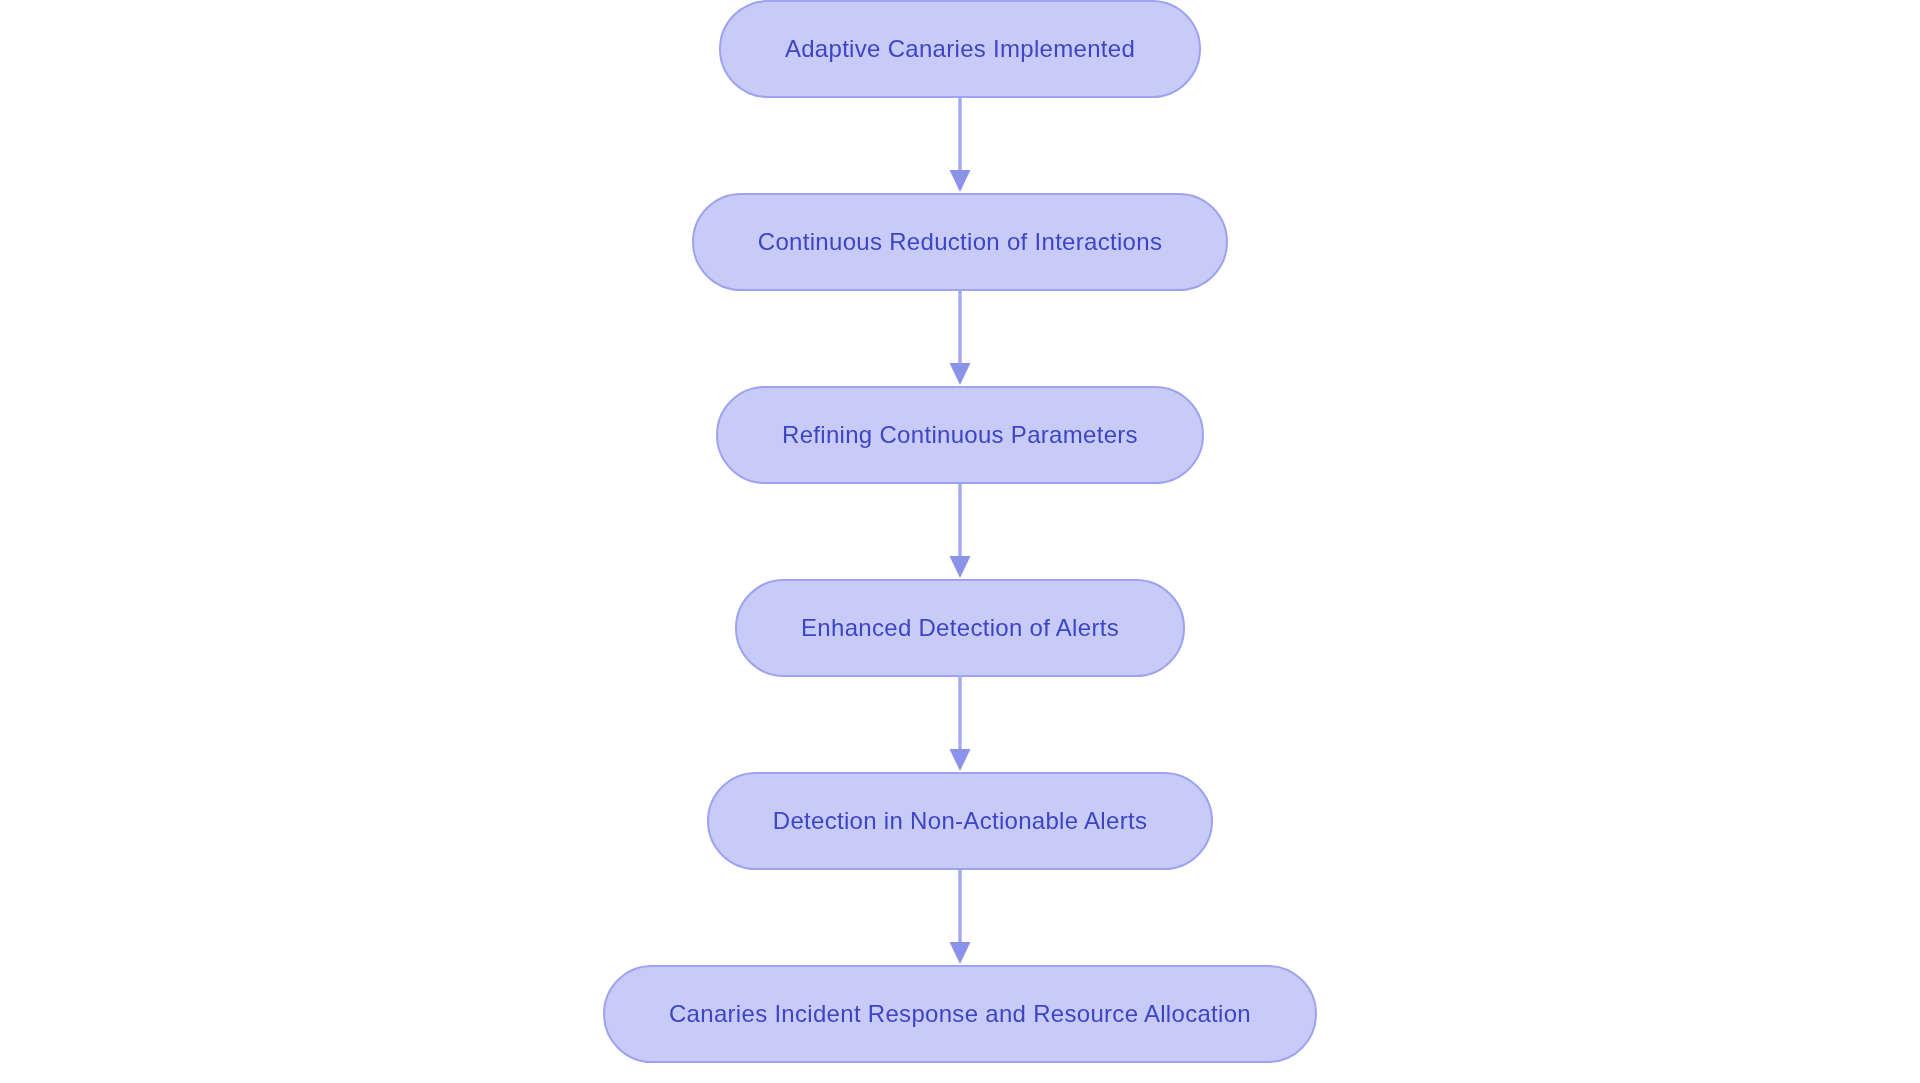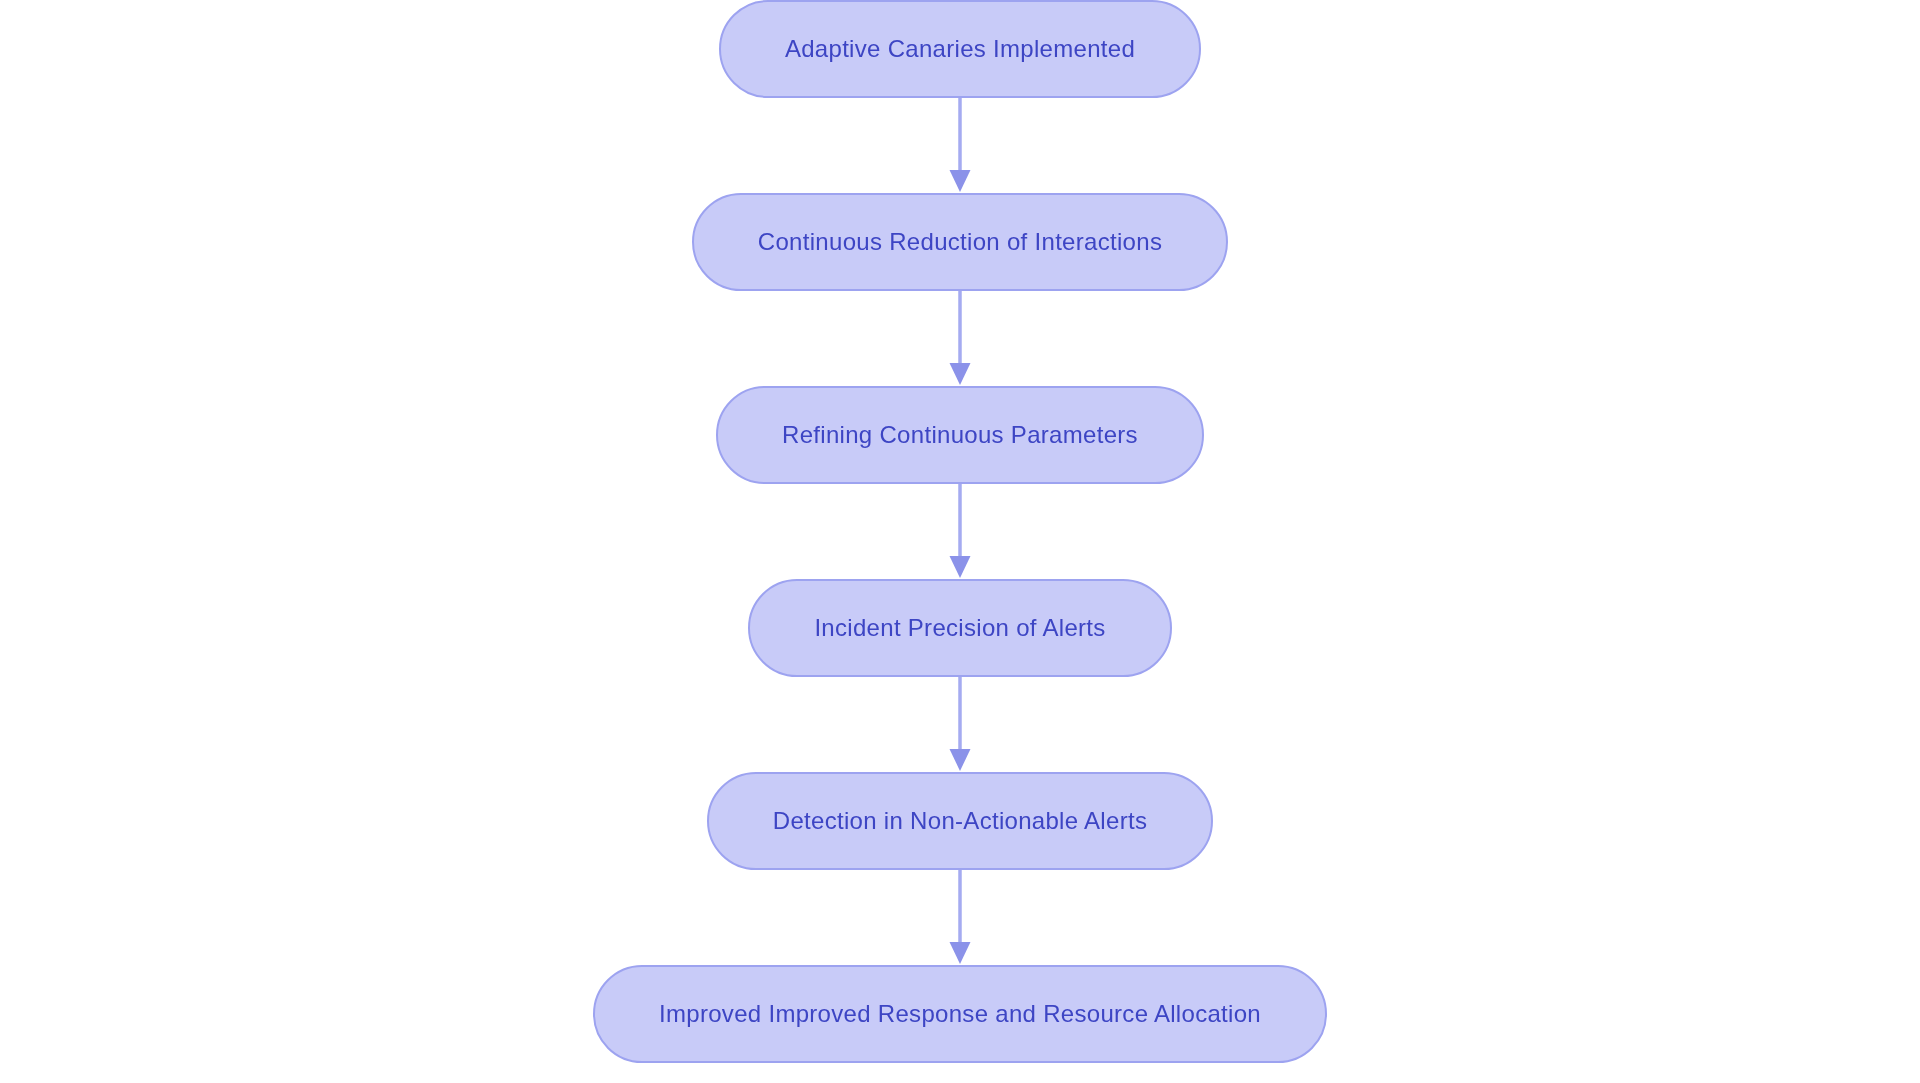--- a/index.html
+++ b/index.html
@@ -83,34 +83,34 @@
   <div class="node">
     <span class="node-label">Refining Continuous Parameters</span>
   </div>
 
   <svg class="arrow" width="30" height="95" viewBox="0 0 30 95">
     <line x1="15" y1="0" x2="15" y2="75"></line>
     <polygon points="4.5,72 25.5,72 15,94"></polygon>
   </svg>
 
   <div class="node">
-    <span class="node-label">Incident Precision of Alerts</span>
+    <span class="node-label">Enhanced Detection of Alerts</span>
   </div>
 
   <svg class="arrow" width="30" height="95" viewBox="0 0 30 95">
     <line x1="15" y1="0" x2="15" y2="75"></line>
     <polygon points="4.5,72 25.5,72 15,94"></polygon>
   </svg>
 
   <div class="node">
     <span class="node-label">Detection in Non-Actionable Alerts</span>
   </div>
 
   <svg class="arrow" width="30" height="95" viewBox="0 0 30 95">
     <line x1="15" y1="0" x2="15" y2="75"></line>
     <polygon points="4.5,72 25.5,72 15,94"></polygon>
   </svg>
 
   <div class="node">
-    <span class="node-label">Improved Improved Response and Resource Allocation</span>
+    <span class="node-label">Canaries Incident Response and Resource Allocation</span>
   </div>
 
 </div>
 
 </body></html>

